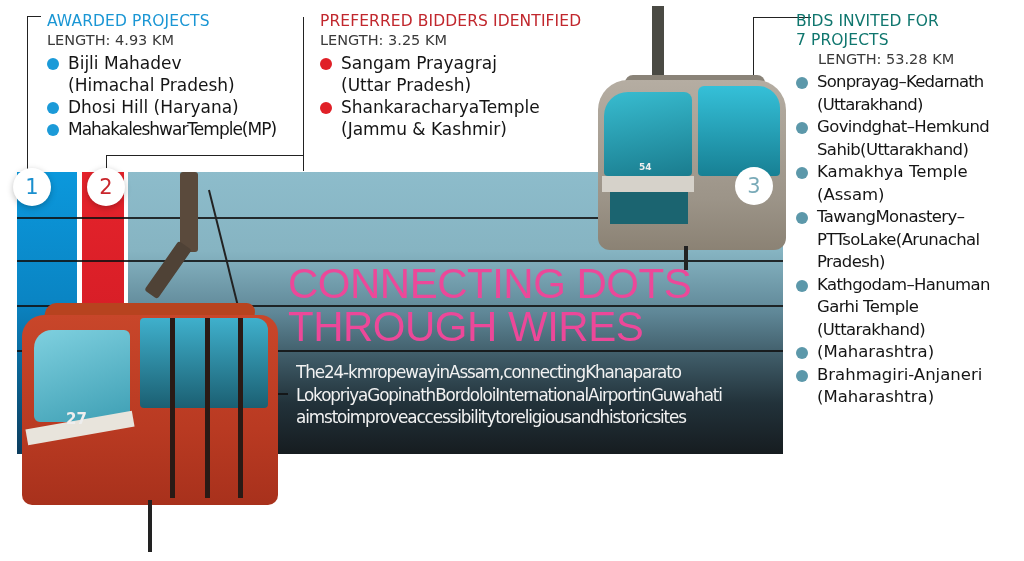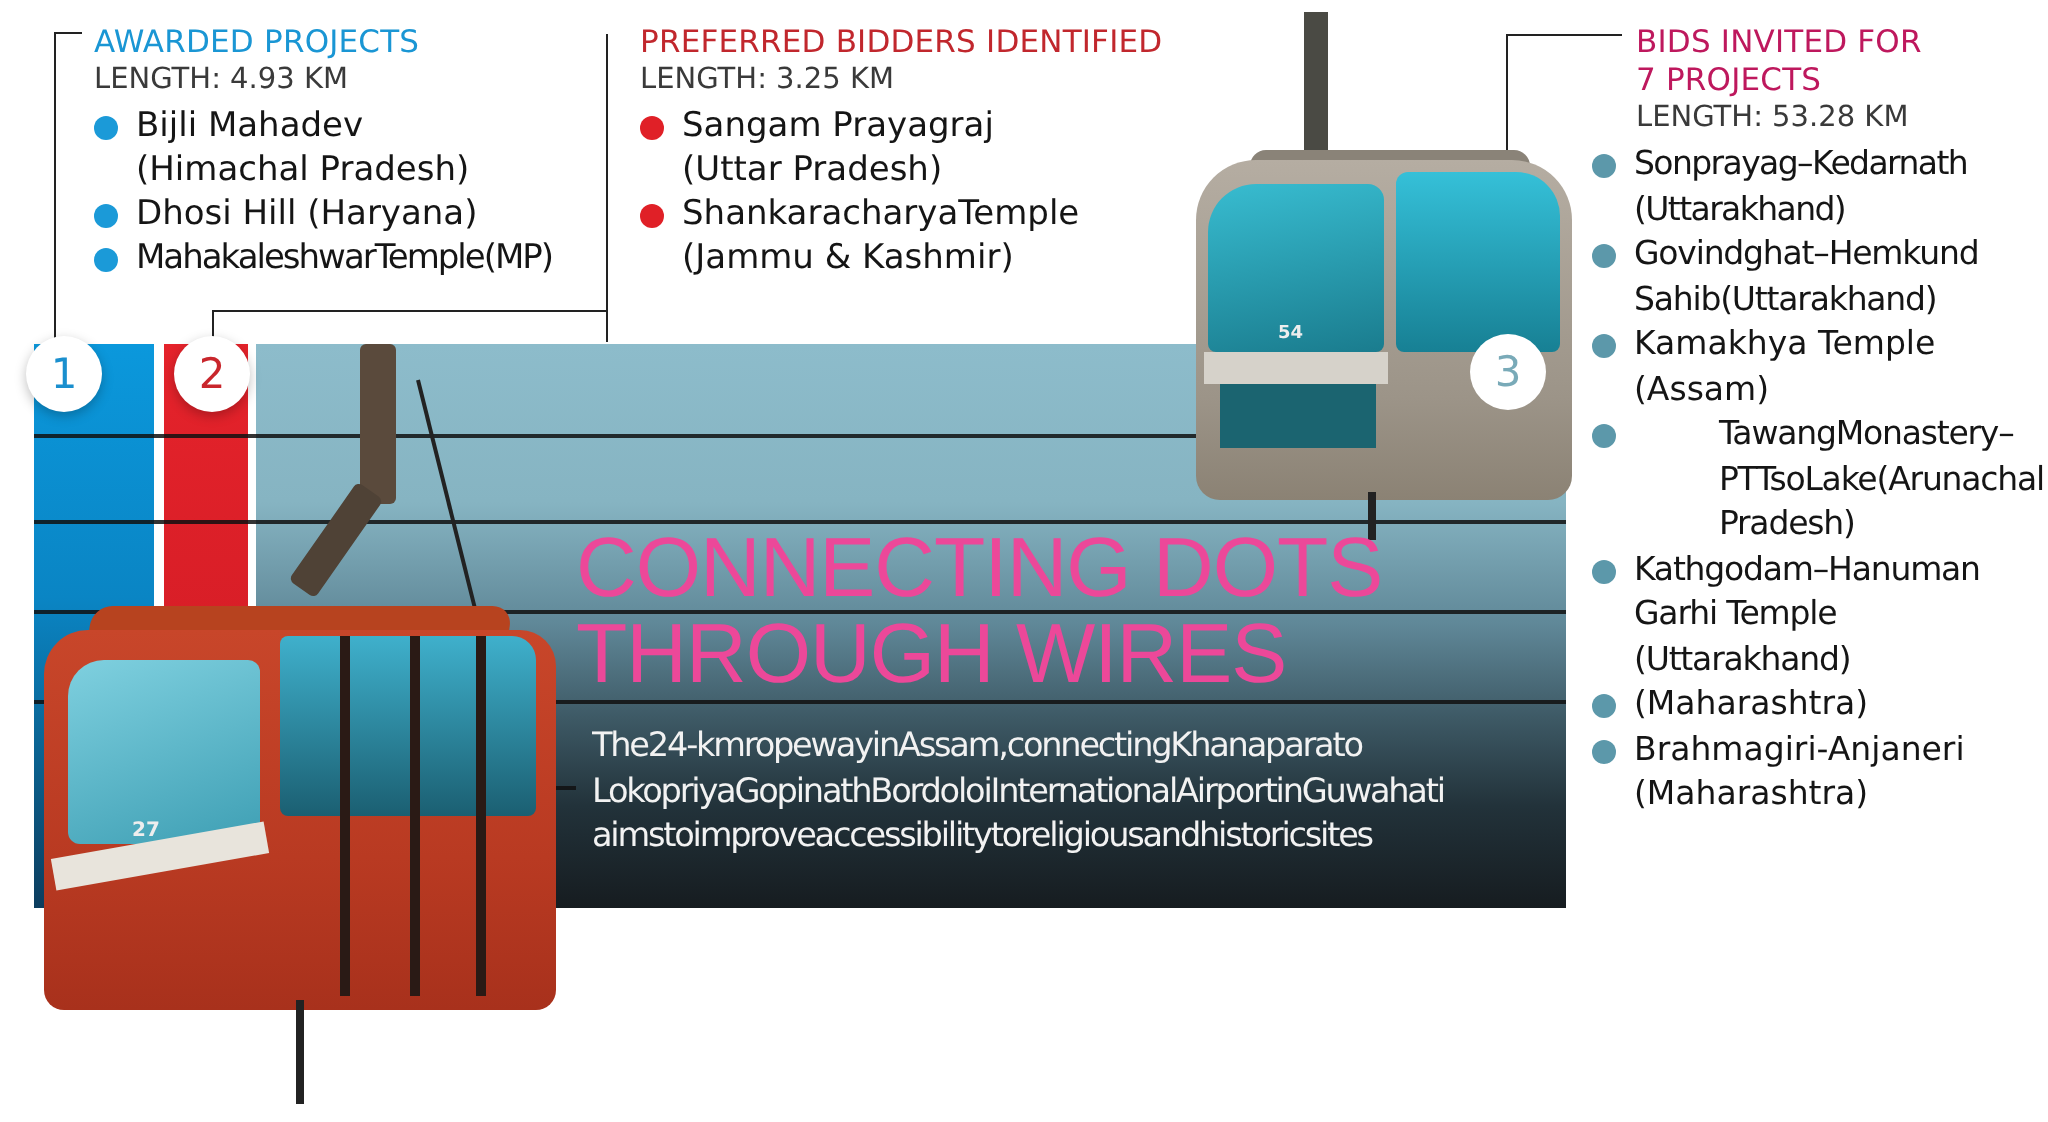--- a/index.html
+++ b/index.html
@@ -28,21 +28,21 @@
 
   #sec1 { left: 47px; top: 12px; width: 250px; }
   #sec1 .sec-title { color: #1a96d4; }
   #sec1 .bullet { background: #1b9ad8; }
 
   #sec2 { left: 320px; top: 12px; width: 280px; }
   #sec2 .sec-title { color: #c1272d; }
   #sec2 .bullet { background: #e02027; }
 
   #sec3 { left: 796px; top: 12px; width: 226px; }
-  #sec3 .sec-title { color: #be185d; margin-left: 22px; }
+  #sec3 .sec-title { color: #0f766e; }
   #sec3 .sec-len { margin-left: 22px; }
   #sec3 .bullet { background: #5c98aa; }
   #sec3 .item { font-size: 16.5px; line-height: 22.5px; }
 
   
   .badge { position: absolute; width: 38px; height: 38px; border-radius: 50%; background: #fff;
     display: flex; align-items: center; justify-content: center; font-size: 21px;
     box-shadow: 0 2px 6px rgba(0,0,0,.25); }
   #badge1 { left: 13px; top: 168px; color: #1a8fce; }
   #badge2 { left: 87px; top: 168px; color: #c9262c; }
@@ -60,21 +60,21 @@
   #car-red .arm { position: absolute; left: 180px; top: 172px; width: 18px; height: 80px; background: #5a4a3c; border-radius: 3px; }
   #car-red .arm2 { position: absolute; left: 160px; top: 240px; width: 16px; height: 60px; background: #4f4236; transform: rotate(35deg); border-radius: 3px; }
   #car-red .wire { position: absolute; left: 208px; top: 190px; width: 2px; height: 120px; background: #222; transform: rotate(-14deg); transform-origin: top; }
   #car-red .roof { position: absolute; left: 45px; top: 303px; width: 210px; height: 18px; background: #b7431f; border-radius: 10px 10px 0 0; transform: skewX(-8deg); }
   #car-red .body { position: absolute; left: 22px; top: 315px; width: 256px; height: 190px;
     background: linear-gradient(to bottom, #c8462a, #b93a22 60%, #a8311c); border-radius: 22px 18px 10px 10px; }
   #car-red .win-front { position: absolute; left: 34px; top: 330px; width: 96px; height: 92px; background: linear-gradient(160deg,#7fd0df,#3e9fb4); border-radius: 18px 6px 4px 6px; }
   #car-red .rail { position: absolute; left: 26px; top: 420px; width: 108px; height: 16px; background: #e8e4dc; transform: rotate(-10deg); }
   #car-red .win-side { position: absolute; left: 140px; top: 318px; width: 128px; height: 90px; background: linear-gradient(to bottom,#3fb0cc,#1b5f72); border-radius: 4px 12px 4px 4px; }
   #car-red .door { position: absolute; top: 318px; width: 5px; height: 180px; background: #2a1a15; }
-  #car-red .num { position: absolute; left: 66px; top: 410px; font-size: 10px; color: #eee; font-weight: bold; }
+  #car-red .num { position: absolute; left: 66px; top: 410px; font-size: 15px; color: #eee; font-weight: bold; }
   #car-red .pin { position: absolute; left: 148px; top: 500px; width: 4px; height: 52px; background: #222; }
 
   
   #car-gray .arm { position: absolute; left: 652px; top: 6px; width: 12px; height: 70px; background: #4a4a44; }
   #car-gray .top { position: absolute; left: 625px; top: 75px; width: 140px; height: 16px; background: #8a8378; border-radius: 8px 8px 0 0; }
   #car-gray .body { position: absolute; left: 598px; top: 80px; width: 188px; height: 170px;
     background: linear-gradient(to bottom, #b5ada2, #9c9488 70%, #8b8274); border-radius: 30px 30px 12px 12px; }
   #car-gray .win-front { position: absolute; left: 604px; top: 92px; width: 88px; height: 84px; background: linear-gradient(170deg,#38bcd0,#1a7c8e); border-radius: 24px 8px 4px 4px; }
   #car-gray .win-side { position: absolute; left: 698px; top: 86px; width: 82px; height: 90px; background: linear-gradient(to bottom,#35c0d8,#178094); border-radius: 6px 22px 4px 4px; }
   #car-gray .band { position: absolute; left: 602px; top: 176px; width: 92px; height: 16px; background: #d6d2ca; }
@@ -191,21 +191,21 @@
         <span class="item-text">Sahib(Uttarakhand)</span>
       </span>
   </div>
   <div class="item">
     <span class="bullet"></span>
     <span>
         <span class="item-text">Kamakhya Temple</span>
         <span class="item-text">(Assam)</span>
       </span>
   </div>
-  <div class="item" style="letter-spacing:-0.6px;justify-content:space-between;">
+  <div class="item" style="letter-spacing:-0.6px;">
     <span class="bullet"></span>
     <span>
         <span class="item-text">TawangMonastery–</span>
         <span class="item-text">PTTsoLake(Arunachal</span>
         <span class="item-text">Pradesh)</span>
       </span>
   </div>
   <div class="item" style="letter-spacing:-0.6px;">
     <span class="bullet"></span>
     <span>

